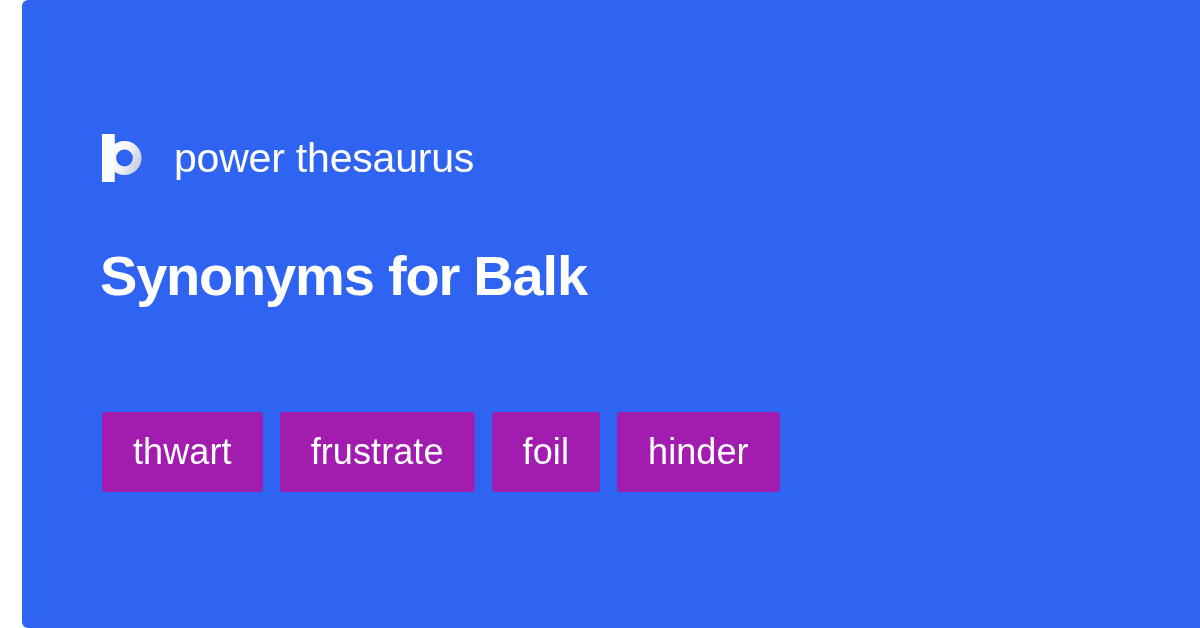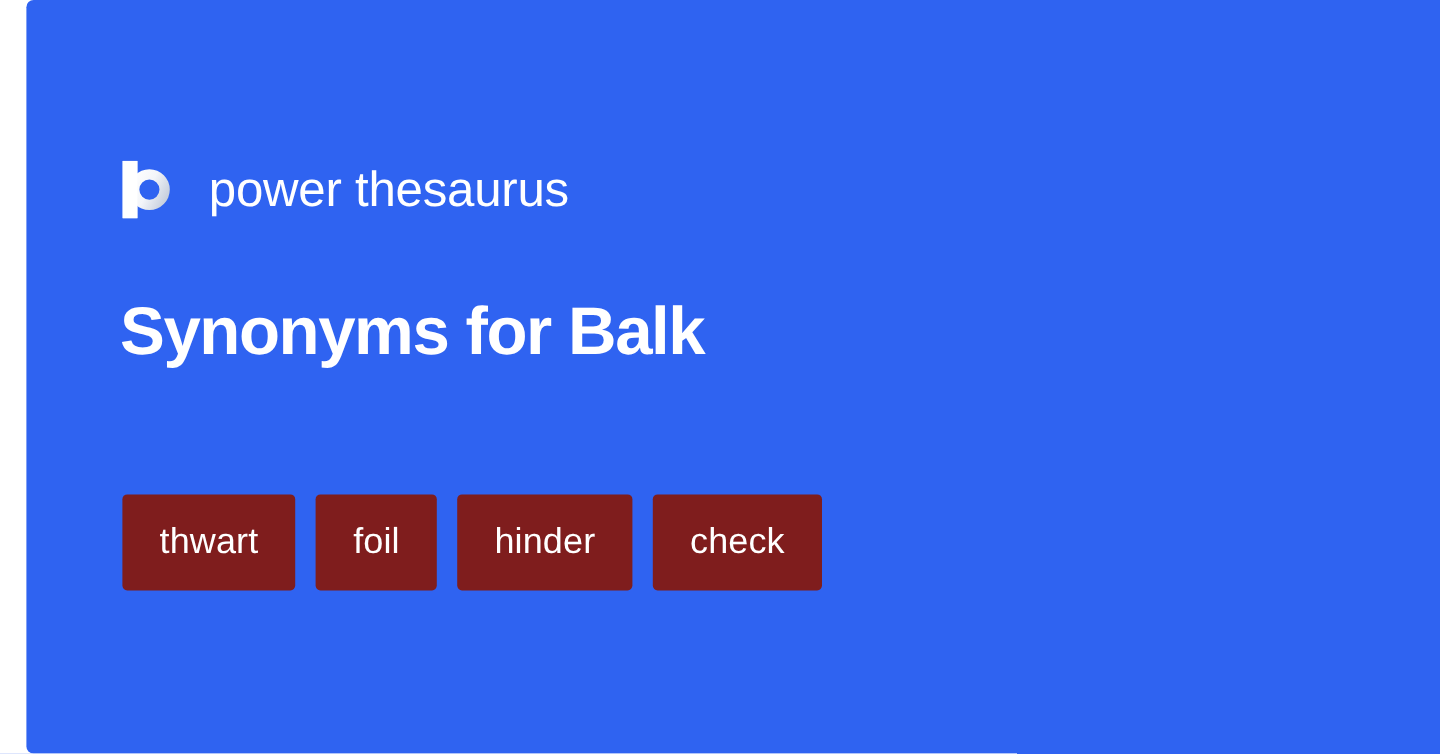--- a/index.html
+++ b/index.html
@@ -79,24 +79,24 @@
     flex-wrap: wrap;
   }
 
   .chip {
     height: 80px;
     box-sizing: border-box;
     display: flex;
     align-items: center;
     justify-content: center;
     padding: 0 31px;
-    background: #7f1d1d;
+    background: #a21caf;
     border-radius: 4px;
     color: #ffffff;
-    font-size: 30px;
+    font-size: 36px;
     font-weight: 400;
     letter-spacing: 0.1px;
     line-height: 1;
     white-space: nowrap;
     cursor: pointer;
     user-select: none;
   }
 </style>
 </head>
 <body>
@@ -122,18 +122,18 @@
         <rect x="0" y="0" width="12.5" height="48" fill="#FFFFFF"></rect>
       </svg>
     </span>
     <span class="brand-name">power thesaurus</span>
   </div>
 
   <h1 class="headline">Synonyms for Balk</h1>
 
   <div class="chip-row">
     <span class="chip">thwart</span>
+    <span class="chip">frustrate</span>
     <span class="chip">foil</span>
     <span class="chip">hinder</span>
-    <span class="chip">check</span>
   </div>
 
 </div>
 
 </body></html>

